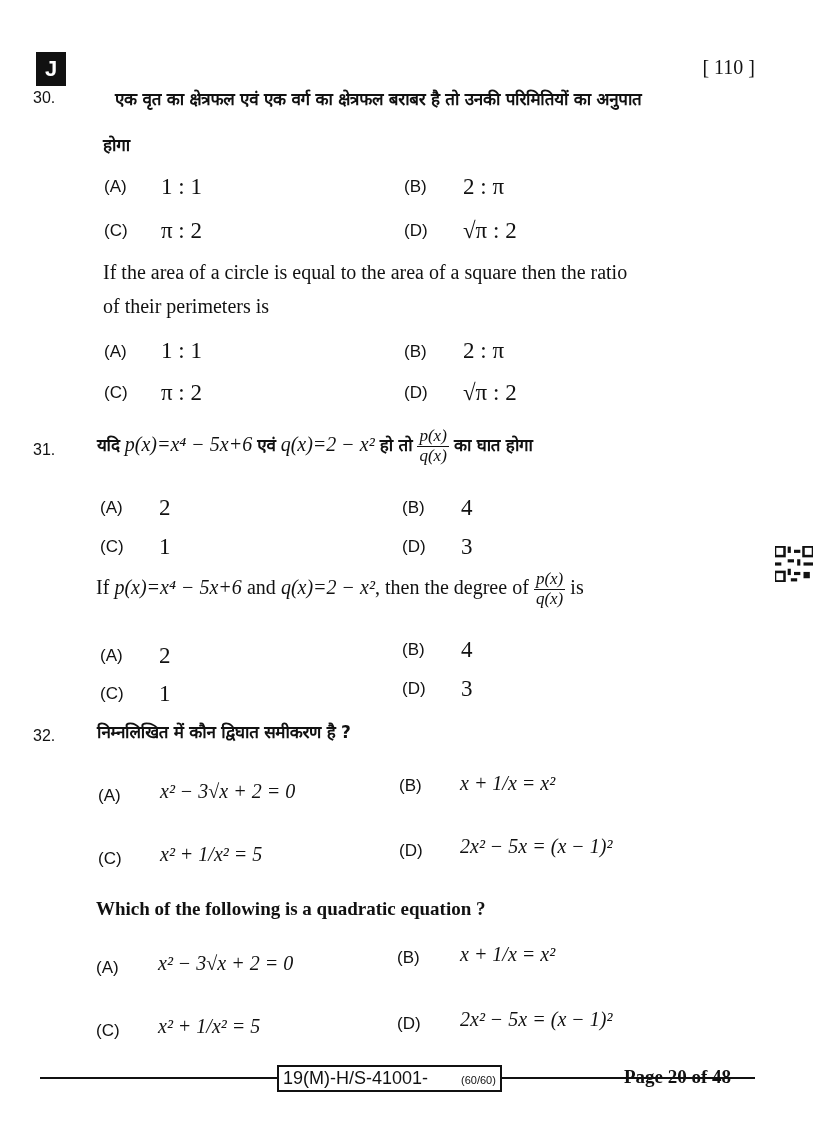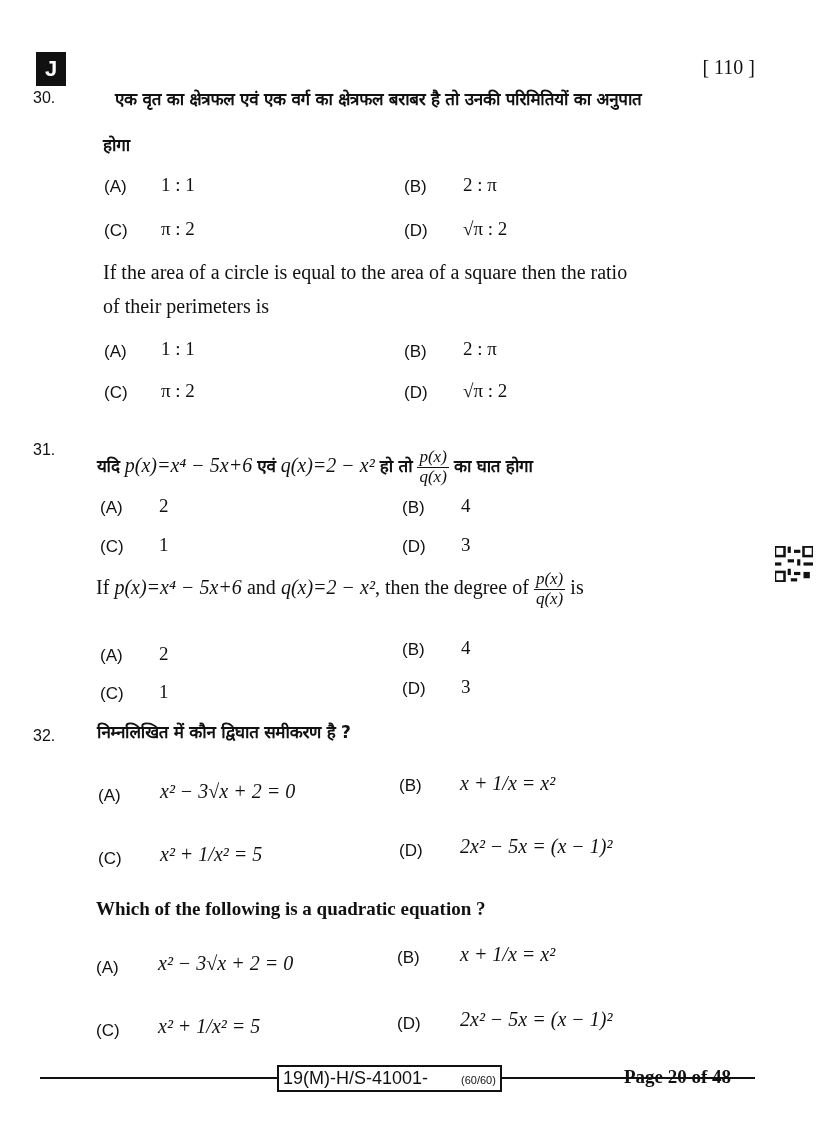--- a/index.html
+++ b/index.html
@@ -7,21 +7,21 @@
          font-family:"DejaVu Serif", serif; color:#111; }
   .abs { position:absolute; }
   .jbox { left:36px; top:52px; width:30px; height:34px; background:#111; color:#fff;
           font-family:"Liberation Sans", sans-serif; font-weight:bold; font-size:22px;
           text-align:center; line-height:34px; }
   .pnum { right:72px; top:56px; font-family:"Liberation Serif", serif; font-size:20px; }
   .qnum { font-family:"Liberation Sans", sans-serif; font-size:16px; }
   .hin { font-family:"DejaVu Sans", sans-serif; font-weight:bold; font-size:17px; letter-spacing:-0.3px; }
   .eng { font-family:"Liberation Serif", serif; font-size:20px; }
   .opt-label { font-family:"Liberation Sans", sans-serif; font-size:17px; }
-  .opt-val { font-family:"Liberation Serif", serif; font-size:19px; }
+  .opt-val { font-family:"Liberation Serif", serif; font-size:23px; }
   .math { font-family:"Liberation Serif", serif; font-size:20px; font-style:italic; }
   .frac { display:inline-block; vertical-align:middle; text-align:right; font-size:17px; line-height:1.1; }
   .frac .num { display:block; border-bottom:1.6px solid #111; padding:0 2px; }
   .frac .den { display:block; padding:0 2px; }
   .footer-line { left:40px; top:1077px; width:715px; height:2px; background:#111; }
   .footer-box { left:277px; top:1065px; border:2px solid #111; padding:1px 4px;
                 font-family:"Liberation Sans", sans-serif; font-size:18px; background:#fff; }
   .footer-box small { font-size:11px;padding-left:33px; }
   .page-of { left:624px; top:1066px; font-family:"Liberation Serif", serif; font-size:19px; font-weight:bold; }
   .qr { left:775px; top:546px; width:38px; height:36px; }
@@ -51,21 +51,21 @@
 <div class="abs opt-label" style="left:104px;top:342px;">(A)</div>
 <div class="abs opt-val" style="left:161px;top:338px;">1 : 1</div>
 <div class="abs opt-label" style="left:404px;top:342px;">(B)</div>
 <div class="abs opt-val" style="left:463px;top:338px;">2 : π</div>
 <div class="abs opt-label" style="left:104px;top:383px;">(C)</div>
 <div class="abs opt-val" style="left:161px;top:380px;">π : 2</div>
 <div class="abs opt-label" style="left:404px;top:383px;">(D)</div>
 <div class="abs opt-val" style="left:463px;top:380px;">√π : 2</div>
 
 <div class="abs qnum" style="left:33px;top:441px;">31.</div>
-<div class="abs" style="left:97px;top:448px;white-space:nowrap;">
+<div class="abs" style="left:97px;top:427px;white-space:nowrap;">
   <span class="hin">यदि</span>
   <span class="math">p(x)=x⁴ − 5x+6</span>
   <span class="hin">एवं</span>
   <span class="math">q(x)=2 − x²</span>
   <span class="hin">हो तो</span>
   <span class="frac math">
     <span class="num">p(x)</span>
     <span class="den">q(x)</span>
   </span>
   <span class="hin">का घात होगा</span>

